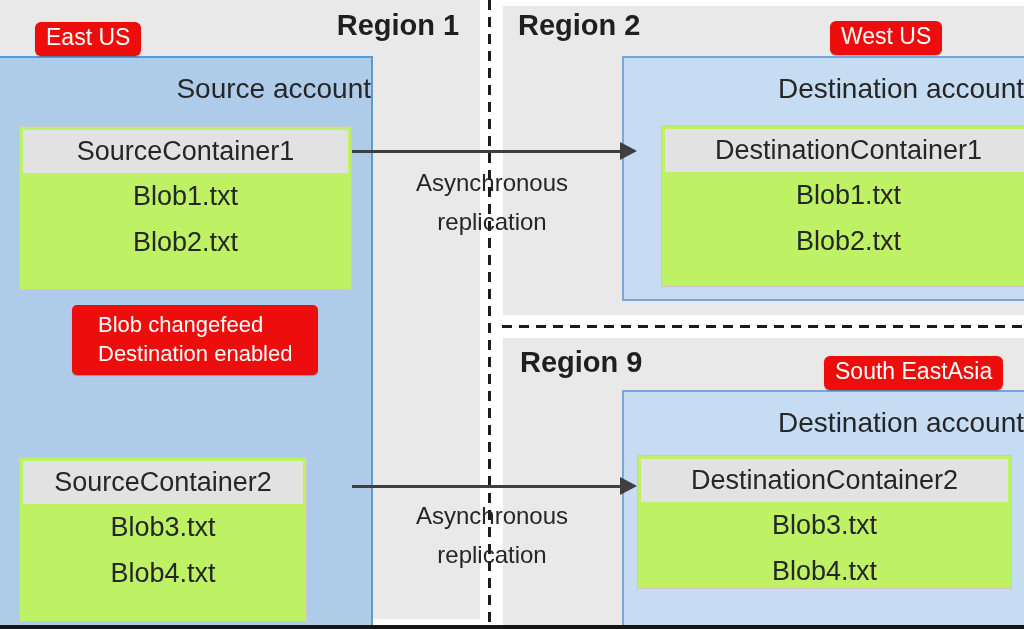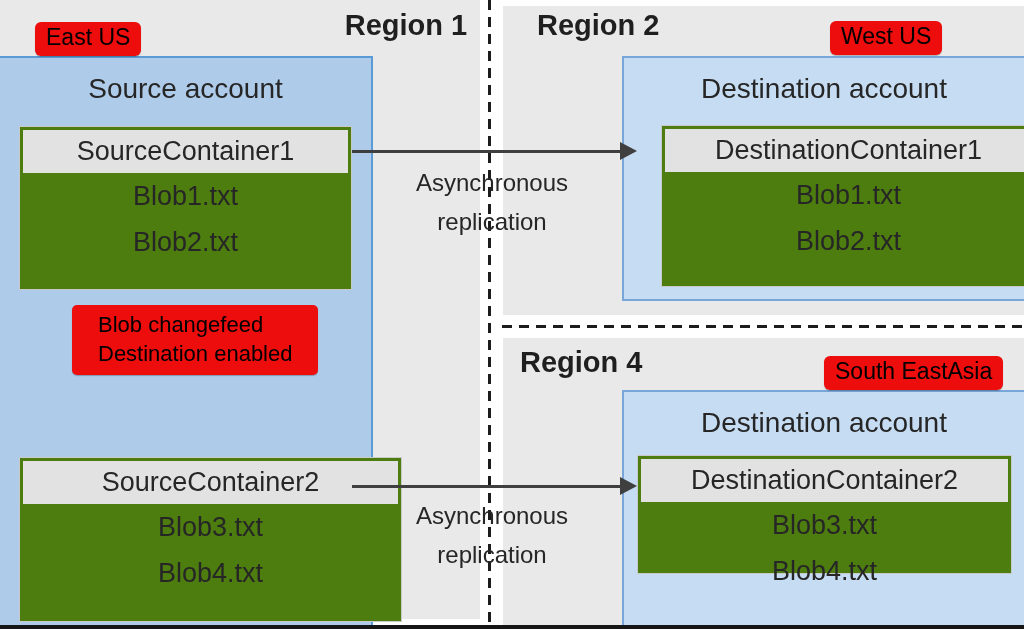--- a/index.html
+++ b/index.html
@@ -12,45 +12,45 @@
   .panel-r2{left:503px;top:6px;width:521px;height:309px;}
   .panel-r3{left:503px;top:338px;width:521px;height:287px;}
   .bottom-bar{position:absolute;left:0;top:625px;width:1024px;height:4px;background:#161616;}
 
   .v-dash{position:absolute;left:488px;top:0;width:3px;height:629px;
     background:repeating-linear-gradient(180deg,#1c1c1c 0 10px,transparent 10px 17px);}
   .h-dash{position:absolute;left:502px;top:325px;width:522px;height:3px;
     background:repeating-linear-gradient(90deg,#1c1c1c 0 10px,transparent 10px 17px);}
 
   .region-title{position:absolute;font-size:29px;font-weight:bold;color:#1f1f1f;white-space:nowrap;}
-  .rt1{left:326px;top:9px;width:160px;text-align:center;}
-  .rt2{left:537px;top:9px;}
+  .rt1{left:318px;top:9px;width:160px;text-align:center;}
+  .rt2{left:518px;top:9px;}
   .rt3{left:520px;top:346px;}
 
-  .badge{position:absolute;background:#ee0d0d;color:#000000;border-radius:6px;
+  .badge{position:absolute;background:#ee0d0d;color:#ffffff;border-radius:6px;
     font-size:23px;padding:2px 11px 5px;white-space:nowrap;box-shadow:0 1px 1px rgba(0,0,0,.25);}
   .badge-east{left:35px;top:22px;}
   .badge-west{left:830px;top:21px;}
   .badge-sea{left:824px;top:356px;}
   .badge-feature{left:72px;top:305px;font-size:22px;line-height:29px;padding:5px 26px 7px;border-radius:5px;}
   .badge-feature span{display:block;}
 
   .account{position:absolute;box-sizing:border-box;}
   .src-account{left:-2px;top:56px;width:375px;height:571px;background:#aecbea;border:2px solid #5b9bd5;}
   .dst-account{background:#c6dcf2;border:2px solid #78a6d8;}
   .dst2{left:622px;top:56px;width:404px;height:245px;}
   .dst3{left:622px;top:390px;width:404px;height:237px;}
-  .account-title{text-align:center;font-size:28px;margin-top:15px;}
+  .account-title{text-align:right;font-size:28px;margin-top:15px;}
 
-  .container-box{position:absolute;box-sizing:border-box;background:#4d7c0f;
+  .container-box{position:absolute;box-sizing:border-box;background:#bef264;
     border:1px solid #c9c9c9;padding:3px;}
   .cb-sc1{left:19px;top:126px;width:333px;height:164px;}
-  .cb-sc2{left:19px;top:457px;width:383px;height:165px;}
+  .cb-sc2{left:19px;top:457px;width:288px;height:165px;}
   .cb-dc1{left:637px;top:125px;width:375px;height:162px;margin-left:24px;}
-  .cb-dc2{left:637px;top:455px;width:375px;height:119px;}
+  .cb-dc2{left:637px;top:455px;width:375px;height:134px;}
   .container-header{background:#e2e2e2;height:43px;line-height:43px;text-align:center;font-size:27px;}
   .blob-list{}
   .blob{text-align:center;font-size:27px;height:46px;line-height:46px;}
 
   .arrow-line{position:absolute;height:3px;background:#3f3f3f;}
   .al1{left:352px;top:150px;width:270px;}
   .al2{left:352px;top:485px;width:270px;}
   .arrow-head{position:absolute;width:0;height:0;
     border-top:9px solid transparent;border-bottom:9px solid transparent;border-left:17px solid #3f3f3f;}
   .ah1{left:620px;top:142px;}
@@ -66,21 +66,21 @@
 
   <div class="panel panel-r1"></div>
   <div class="panel panel-r2"></div>
   <div class="panel panel-r3"></div>
 
   <div class="v-dash"></div>
   <div class="h-dash"></div>
 
   <div class="region-title rt1">Region 1</div>
   <div class="region-title rt2">Region 2</div>
-  <div class="region-title rt3">Region 4</div>
+  <div class="region-title rt3">Region 9</div>
 
   <div class="account src-account">
     <div class="account-title">Source account</div>
   </div>
 
   <div class="container-box cb-sc1">
     <div class="container-header">SourceContainer1</div>
     <div class="blob-list">
       <div class="blob">Blob1.txt</div>
       <div class="blob">Blob2.txt</div>

